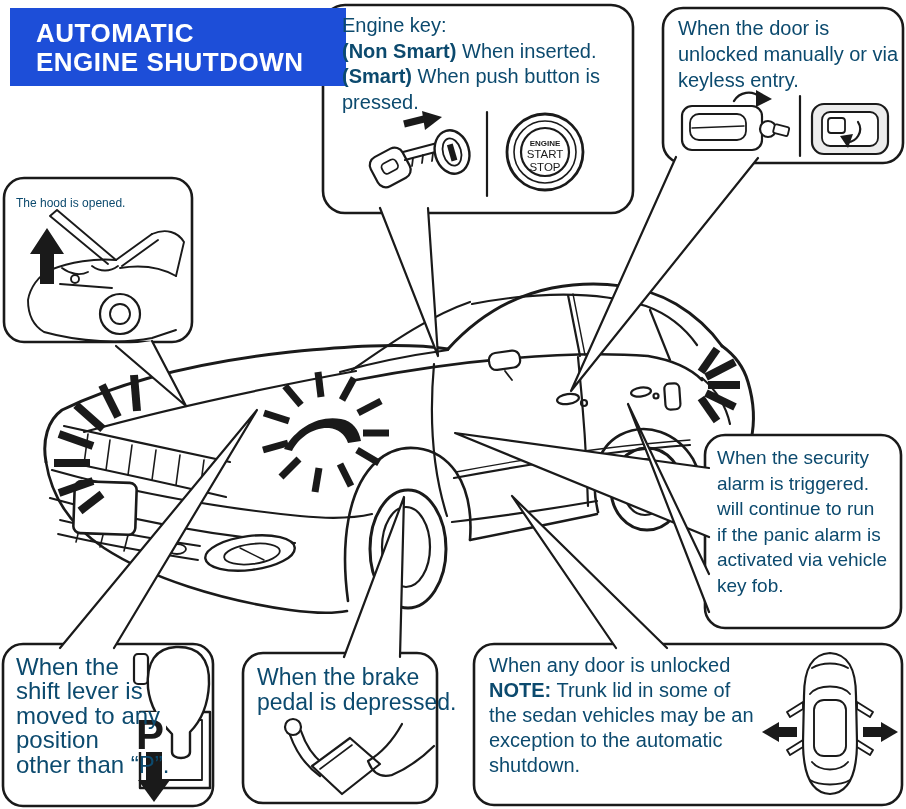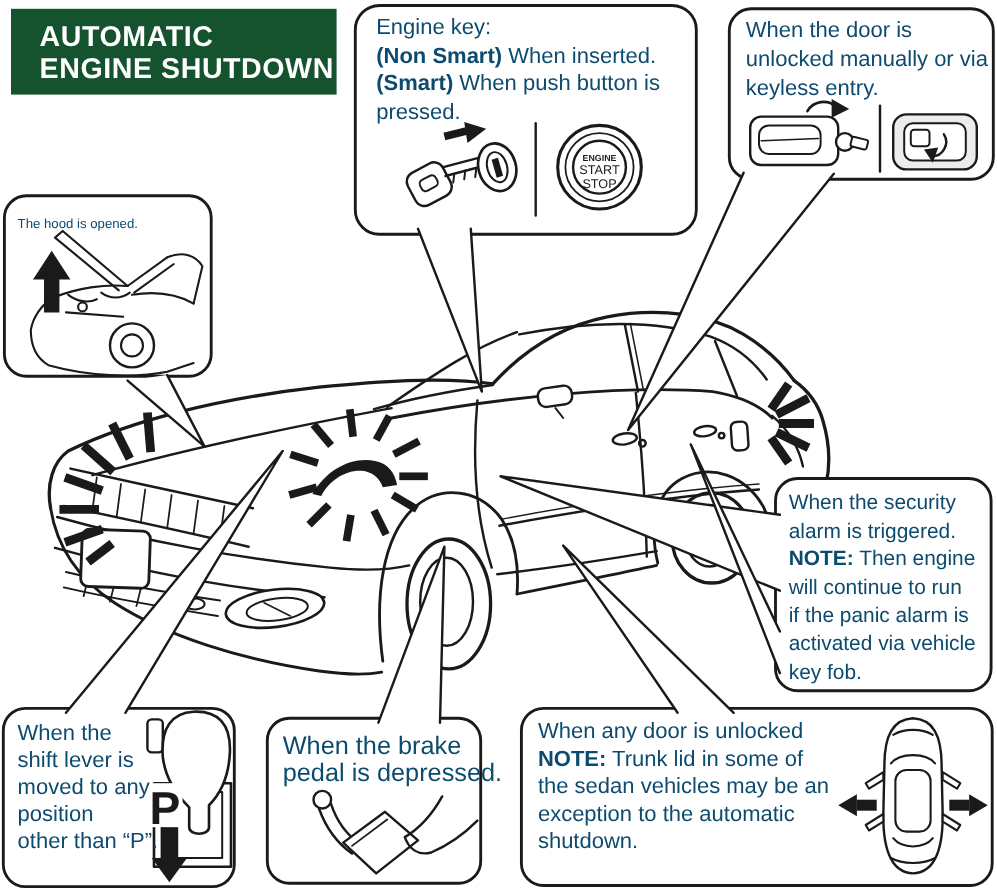--- a/index.html
+++ b/index.html
@@ -5,31 +5,31 @@
   html,body{margin:0;padding:0;background:#fff;}
   .stage{
     position:relative;width:906px;height:809px;background:#fff;overflow:hidden;
     font-family:"Liberation Sans","DejaVu Sans",sans-serif;color:#1a1a1a;
   }
   .stage svg{position:absolute;left:0;top:0;}
   .txt{position:absolute;z-index:5;color:#0c4a6e;}
   .txt .ln{white-space:nowrap;}
   b{font-weight:bold;}
   .title-box{
-    position:absolute;left:10px;top:8px;width:296px;height:78px;background:#14532d;
+    position:absolute;left:10px;top:8px;width:336px;height:78px;background:#1d4ed8;
     z-index:4;box-sizing:border-box;padding:11px 0 0 26px;
   }
   .title-box .ln{
     color:#fff;font-size:26px;font-weight:bold;line-height:29px;white-space:nowrap;letter-spacing:.5px;
   }
   .t-key{left:342px;top:13px;font-size:20px;line-height:25.5px;}
   .t-door{left:678px;top:15px;font-size:20px;line-height:26px;}
   .t-hood{left:16px;top:191px;font-size:12px;line-height:25px;}
   .t-sec{left:717px;top:445px;font-size:19px;line-height:25.6px;}
-  .t-shift{left:16px;top:655px;font-size:20px;line-height:24.4px;}
+  .t-shift{left:16px;top:655px;font-size:24px;line-height:24.4px;}
   .t-brake{left:257px;top:665px;font-size:23px;line-height:25px;}
   .t-anydoor{left:489px;top:653px;font-size:20px;line-height:25px;}
 </style>
 </head>
 <body>
 
 <div class="stage">
 
 <svg width="906" height="809" viewBox="0 0 906 809">
   <g stroke="#1a1a1a" stroke-width="2.2" fill="none" stroke-linecap="round" stroke-linejoin="round">
@@ -301,21 +301,20 @@
   <div class="ln">keyless entry.</div>
 </div>
 
 <div class="txt t-hood">
   <div class="ln">The hood is opened.</div>
 </div>
 
 <div class="txt t-sec">
   <div class="ln">When the security</div>
   <div class="ln">alarm is triggered.</div>
-  <div class="ln"><b>NOTE:</b><span> Then engine</span></div>
   <div class="ln">will continue to run</div>
   <div class="ln">if the panic alarm is</div>
   <div class="ln">activated via vehicle</div>
   <div class="ln">key fob.</div>
 </div>
 
 <div class="txt t-shift">
   <div class="ln">When the</div>
   <div class="ln">shift lever is</div>
   <div class="ln">moved to any</div>

